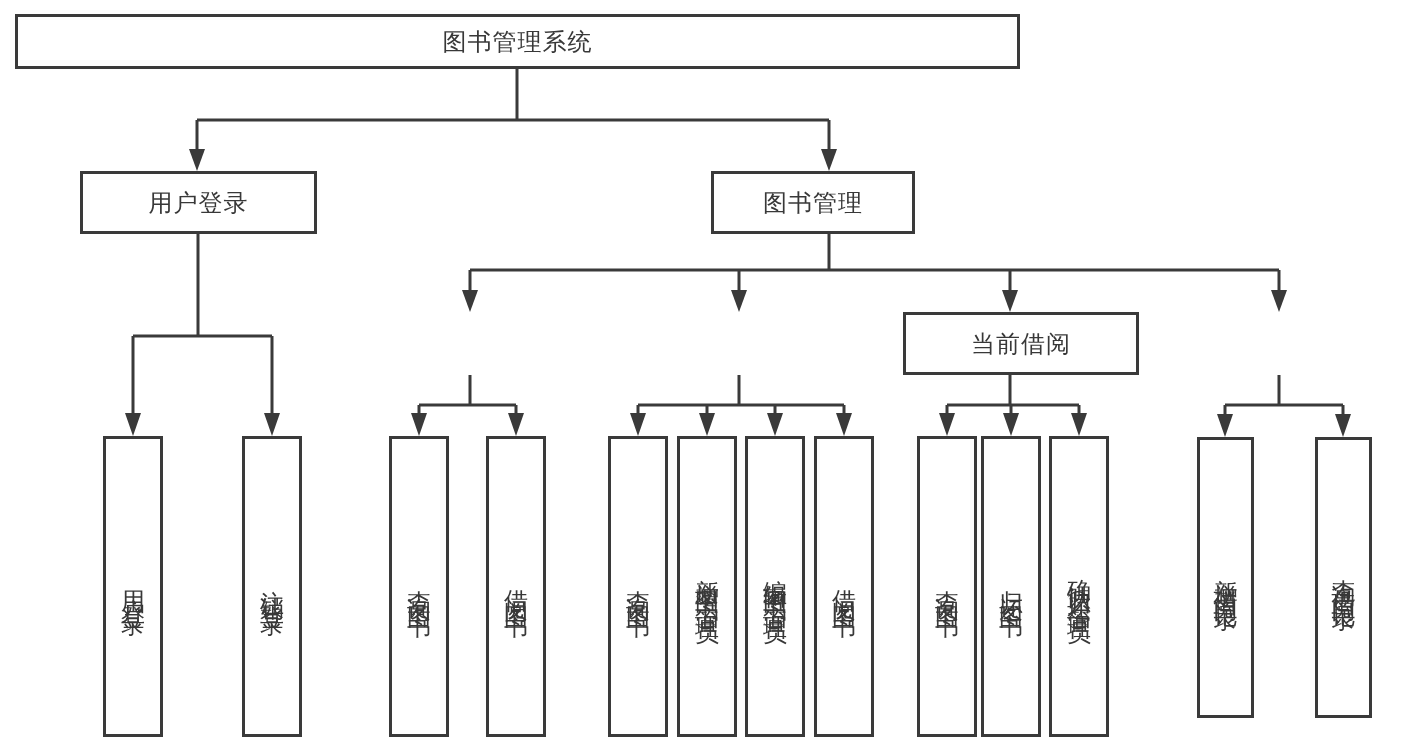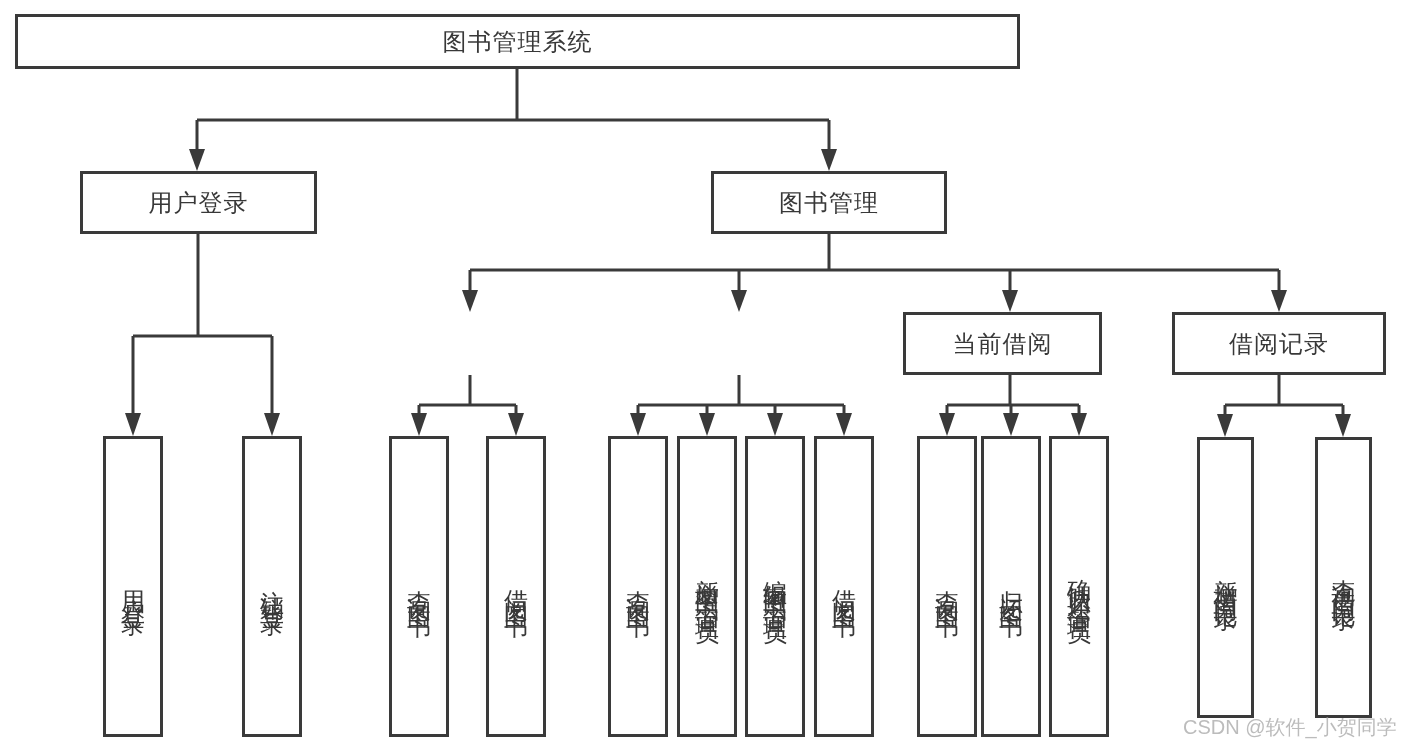--- a/index.html
+++ b/index.html
@@ -117,29 +117,26 @@
     </g>
   </svg>
 
   <div class="node hbox" style="left:15px; top:14px; width:1005px; height:55px;">
     <span>图书管理系统</span>
   </div>
 
   <div class="node hbox" style="left:80px; top:171px; width:237px; height:63px;">
     <span>用户登录</span>
   </div>
-  <div class="node hbox" style="left:711px; top:171px; width:236px; height:63px;">
+  <div class="node hbox" style="left:711px; top:171px; width:204px; height:63px;">
     <span>图书管理</span>
   </div>
 
-  <div class="node hbox" style="left:903px; top:312px; width:199px; height:63px;">
+  <div class="node hbox" style="left:903px; top:312px; width:236px; height:63px;">
     <span>当前借阅</span>
-  </div>
-  <div class="node hbox" style="left:1172px; top:312px; width:214px; height:63px;">
-    <span>借阅记录</span>
   </div>
 
   <div class="node vbox" style="left:103px; top:436px; width:60px; height:301px;">
     <span class="vtext">用户登录</span>
   </div>
   <div class="node vbox" style="left:242px; top:436px; width:60px; height:301px;">
     <span class="vtext">注销登录</span>
   </div>
 
   <div class="node vbox" style="left:389px; top:436px; width:60px; height:301px;">
@@ -172,15 +169,14 @@
     <span class="vtext">确认归还（管理员）</span>
   </div>
 
   <div class="node vbox tight" style="left:1197px; top:437px; width:57px; height:281px;">
     <span class="vtext">新增借阅记录</span>
   </div>
   <div class="node vbox tight" style="left:1315px; top:437px; width:57px; height:281px;">
     <span class="vtext">查询借阅记录</span>
   </div>
 
-  <div class="watermark">CSDN @软件_小贺同学</div>
 
 </div>
 
 </body></html>

